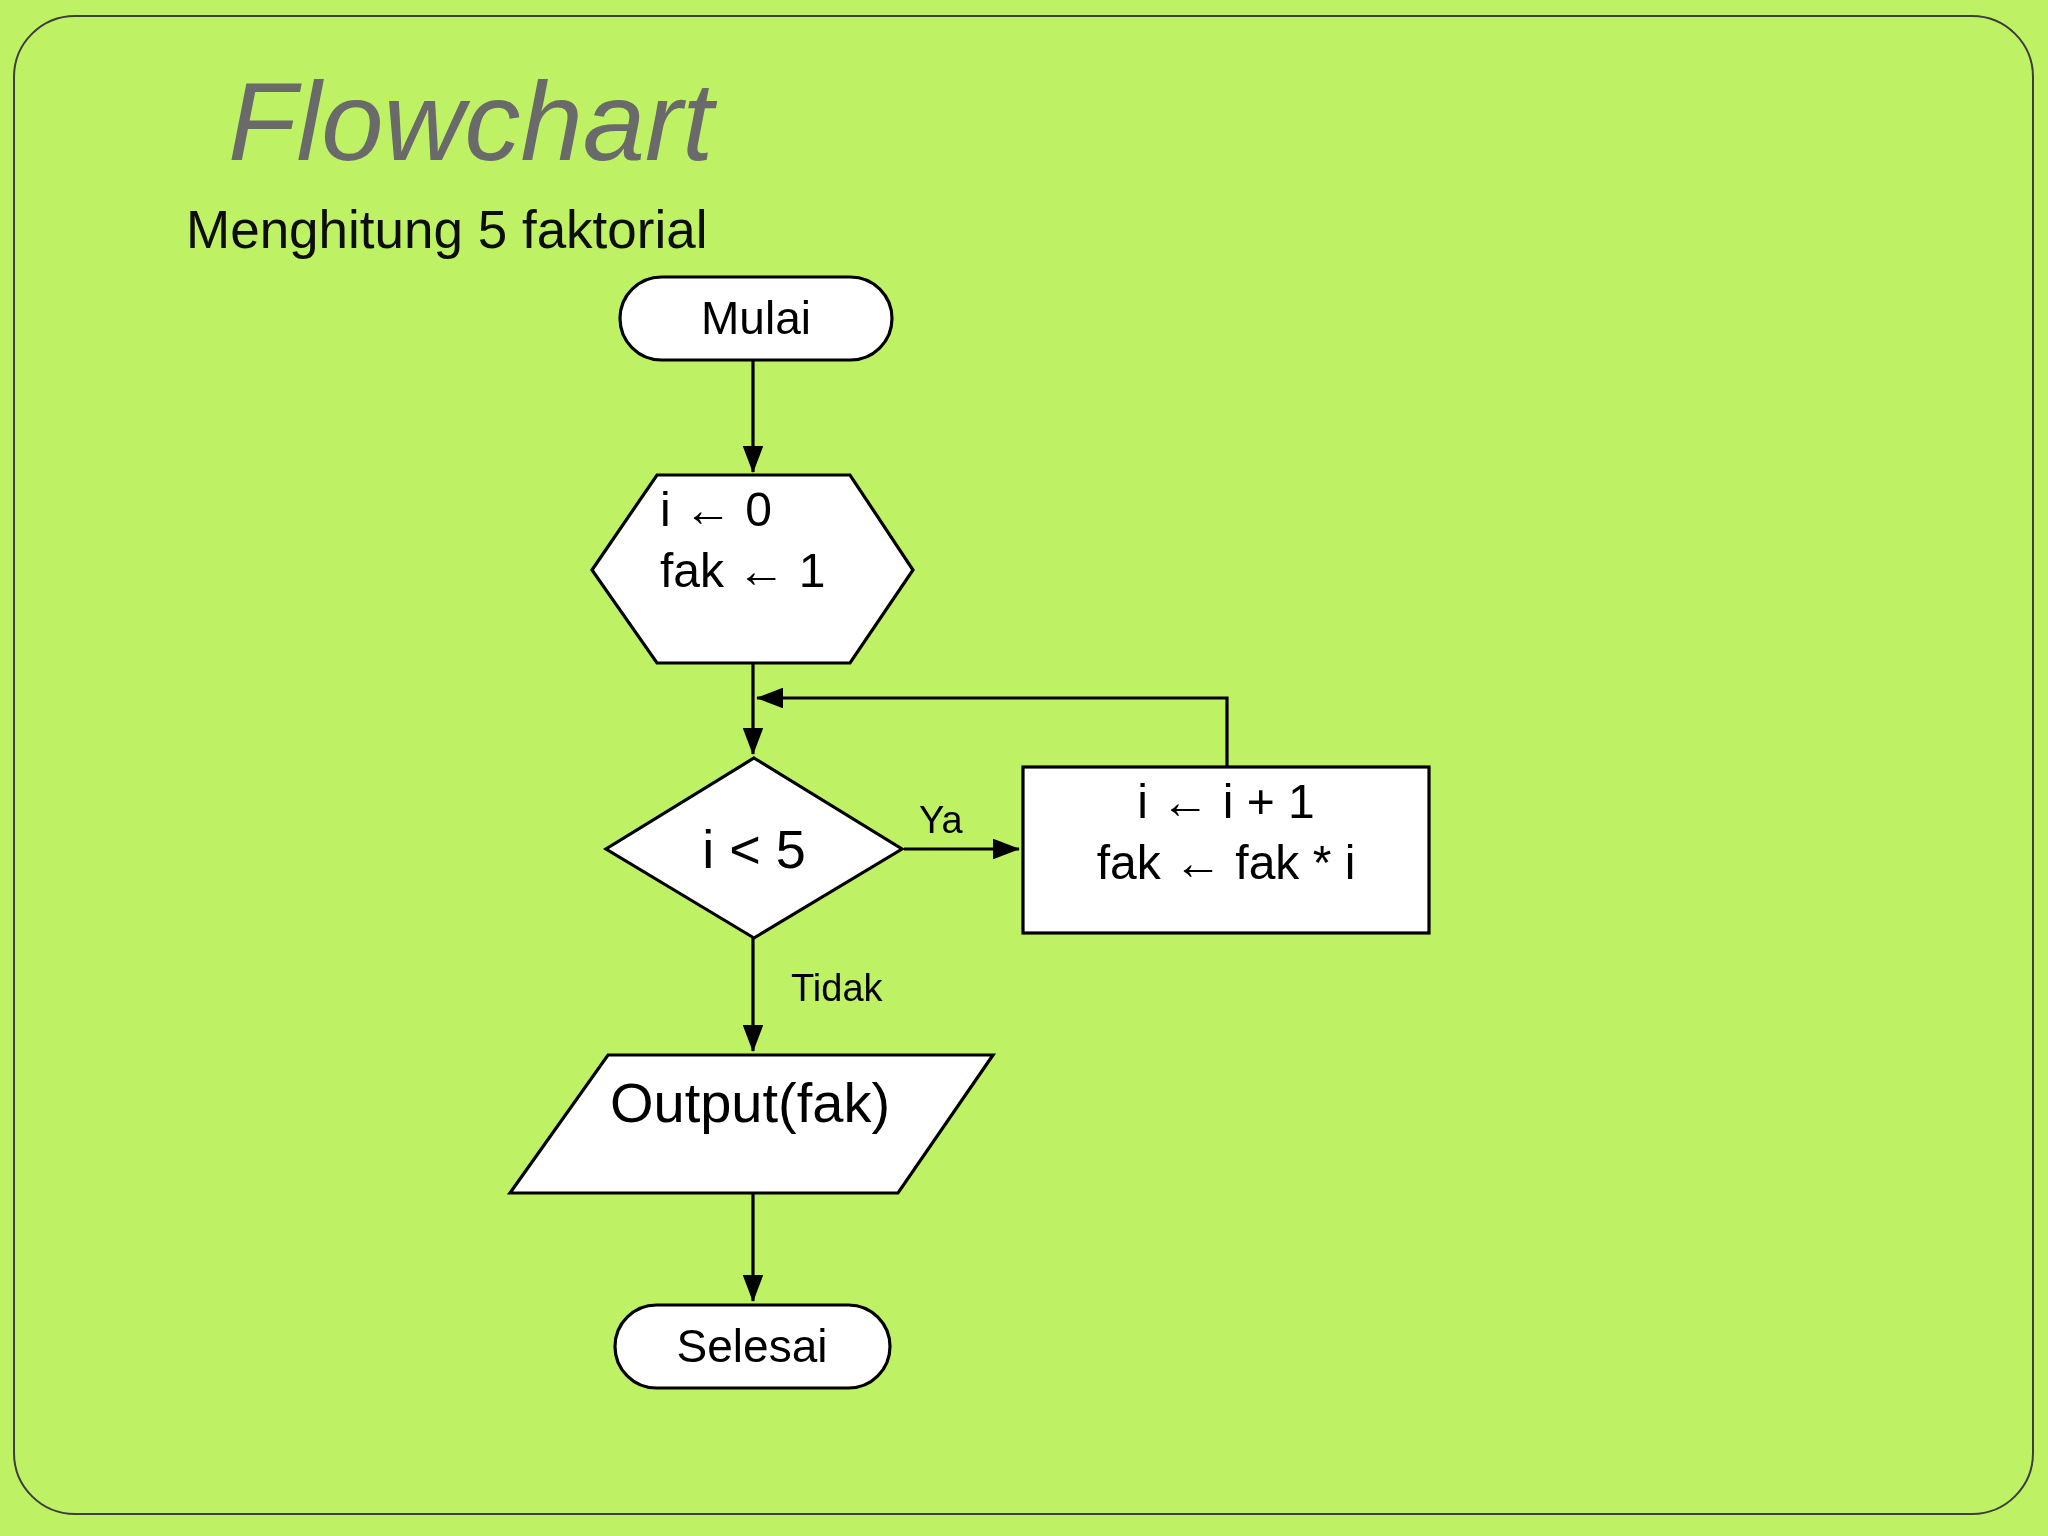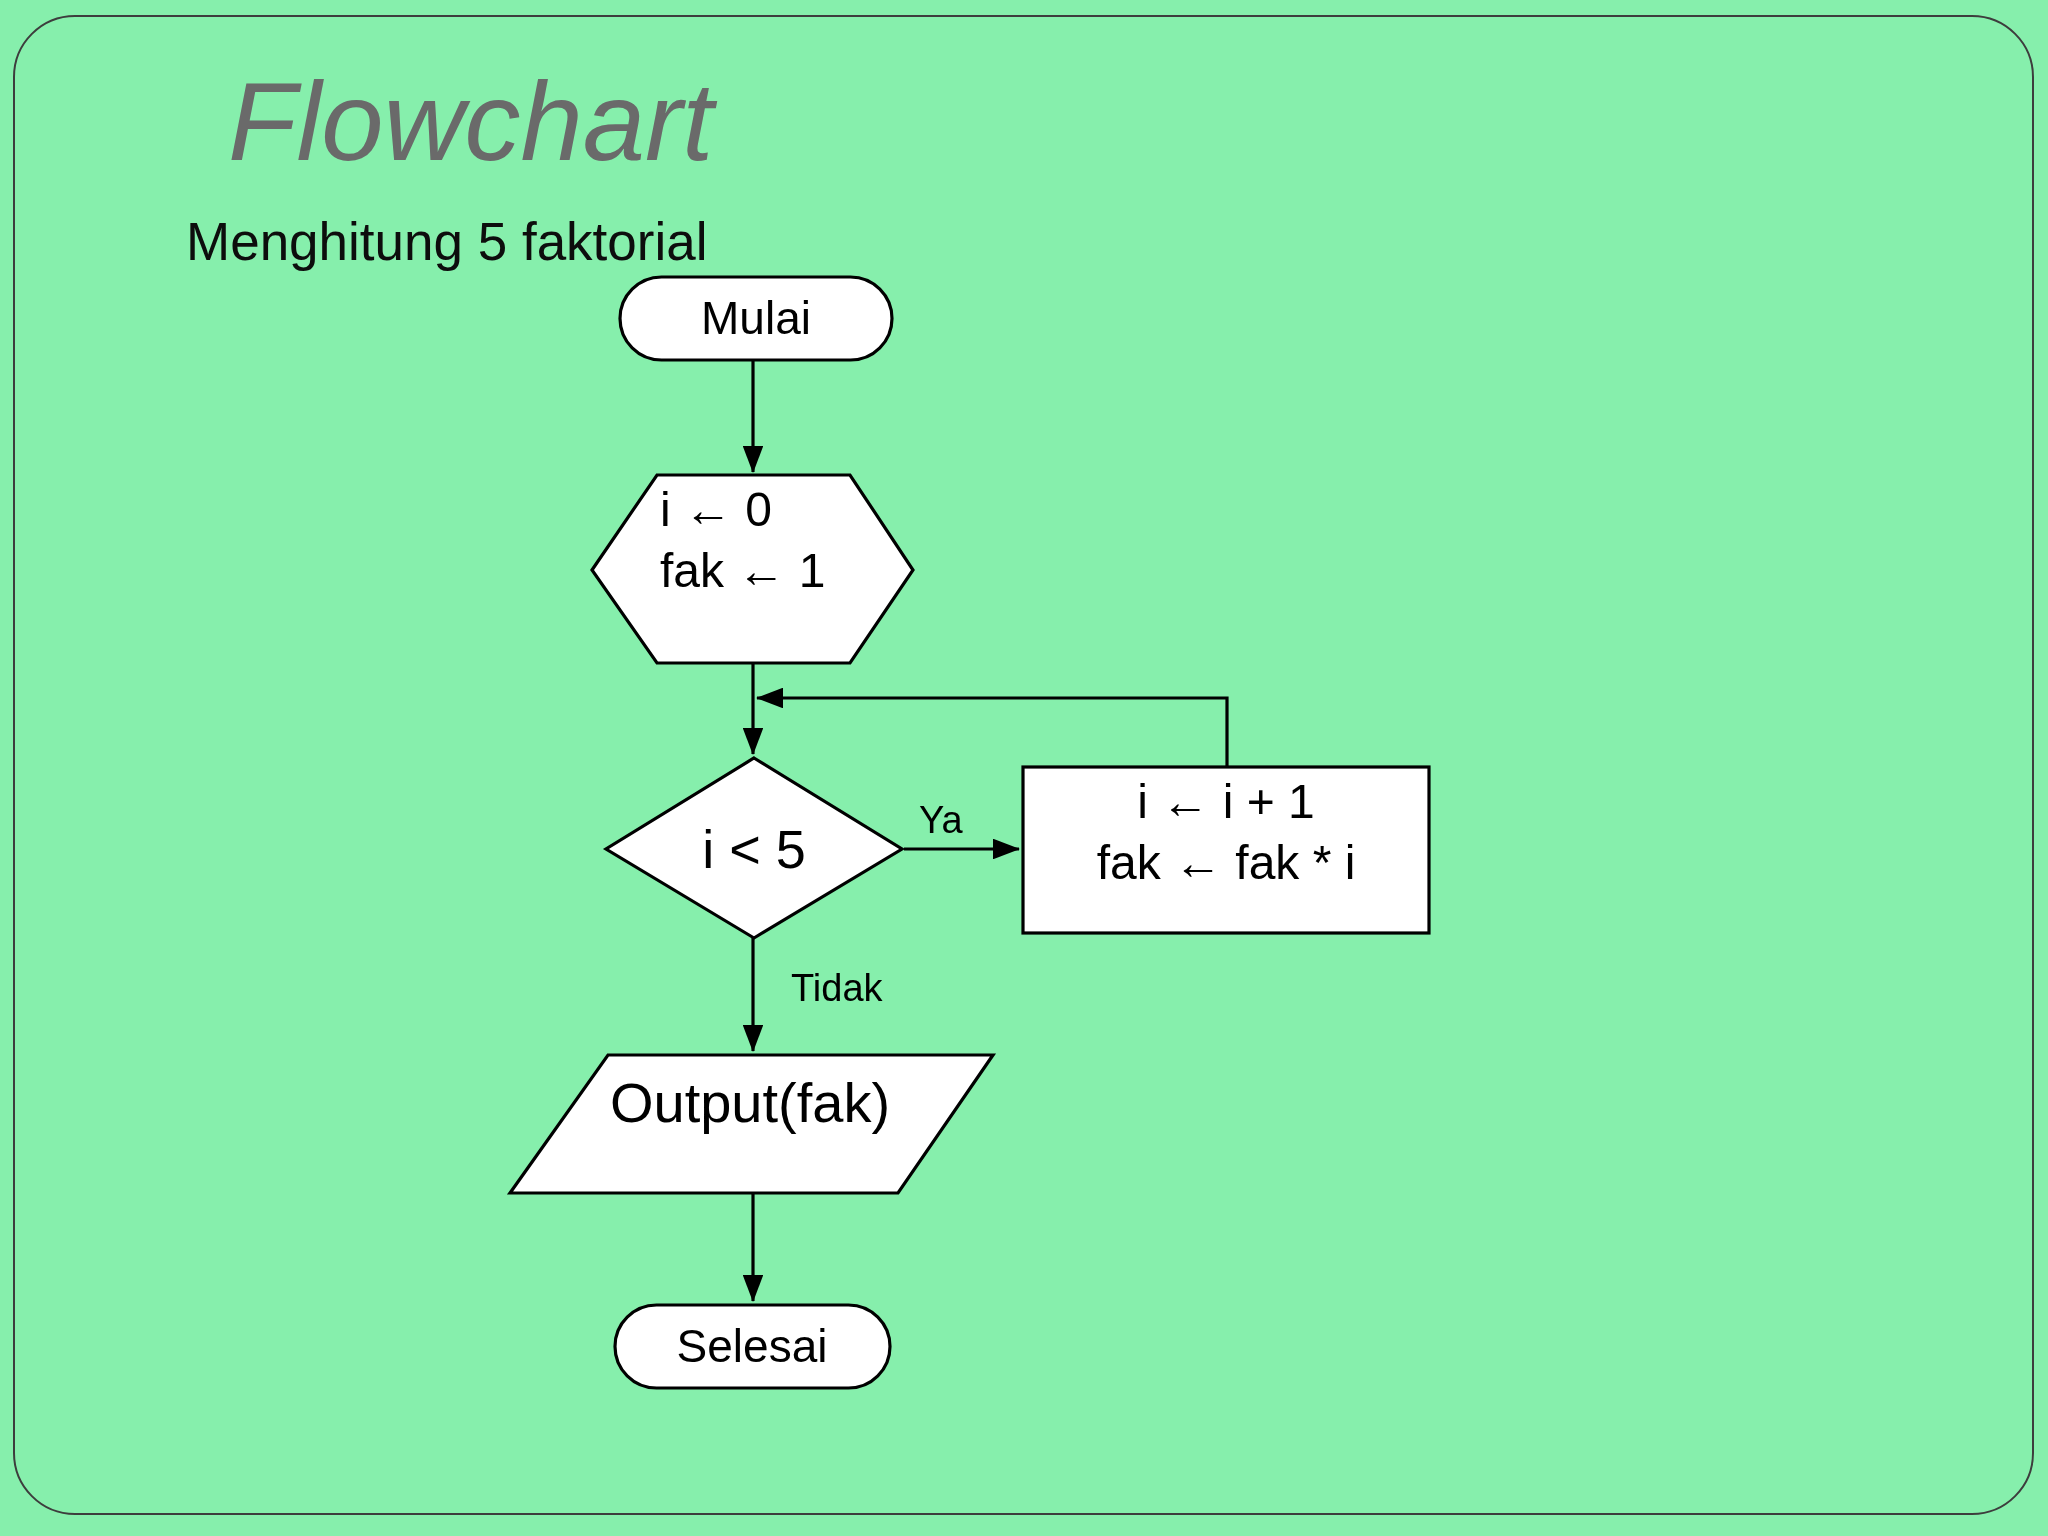--- a/index.html
+++ b/index.html
@@ -4,21 +4,21 @@
 <style>
   html, body {
     margin: 0;
     padding: 0;
     background: #ffffff;
   }
   .slide {
     position: relative;
     width: 2048px;
     height: 1536px;
-    background: #86efac;
+    background: #bef264;
     font-family: "Liberation Sans", "DejaVu Sans", sans-serif;
     overflow: hidden;
   }
   .slide-border {
     position: absolute;
     left: 13px;
     top: 15px;
     width: 2017px;
     height: 1496px;
     border: 2.5px solid #3d3d3d;
@@ -31,21 +31,21 @@
     top: 58px;
     font-size: 112px;
     font-style: italic;
     line-height: 1.15;
     color: #6a6a6a;
     white-space: nowrap;
   }
   .subtitle {
     position: absolute;
     left: 186px;
-    top: 212px;
+    top: 200px;
     font-size: 53px;
     line-height: 1.15;
     color: #0d0d0d;
     white-space: nowrap;
   }
   svg.flow {
     position: absolute;
     left: 0;
     top: 0;
     width: 2048px;

